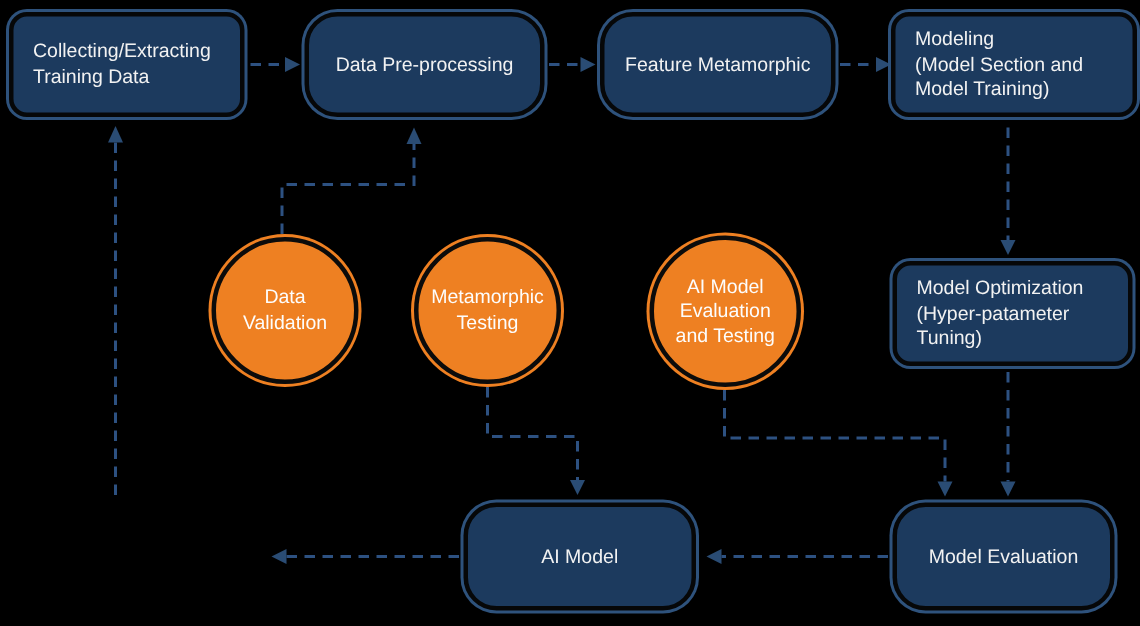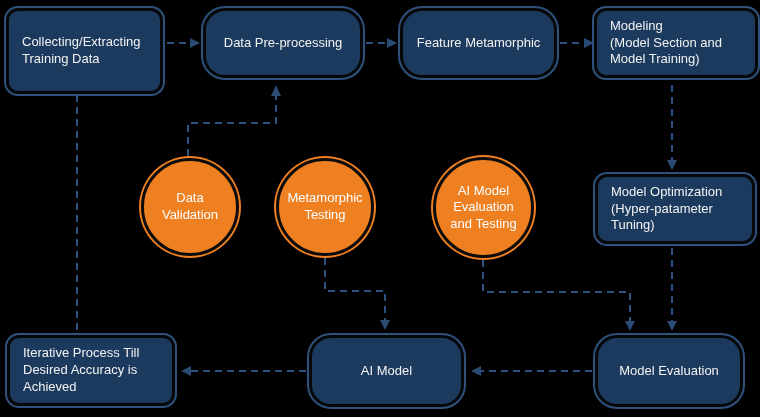--- a/index.html
+++ b/index.html
@@ -75,21 +75,21 @@
     <path class="dash" d="M306 371 L191 371"></path>
     <polygon class="head" points="181,371 191,366 191,376"></polygon>
 
     <path class="dash" d="M77 330 L77 95"></path>
     <polygon class="head" points="77,84 72,95 82,95"></polygon>
 
     <path class="dash" d="M188 156 L188 123 L276 123 L276 96"></path>
     <polygon class="head" points="276,85 271,96 281,96"></polygon>
   </svg>
 
-  <div class="box" style="left:6px; top:8px; width:157px; height:86px;">
+  <div class="box" style="left:6px; top:8px; width:157px; height:70px;">
     <span class="label">Collecting/Extracting
 Training Data</span>
   </div>
 
   <div class="box center" style="left:203px; top:8px; width:160px; height:70px;">
     <span class="label">Data Pre-processing</span>
   </div>
 
   <div class="box center" style="left:400px; top:8px; width:157px; height:70px;">
     <span class="label">Feature Metamorphic</span>
@@ -116,25 +116,20 @@
     <span class="label">Metamorphic
 Testing</span>
   </div>
 
   <div class="circle" style="left:433px; top:157px; width:101px; height:101px;">
     <span class="label">AI Model
 Evaluation
 and Testing</span>
   </div>
 
-  <div class="box" style="left:7px; top:335px; width:168px; height:71px;">
-    <span class="label">Iterative Process Till
-Desired Accuracy is
-Achieved</span>
-  </div>
 
   <div class="box center" style="left:309px; top:335px; width:155px; height:72px;">
     <span class="label">AI Model</span>
   </div>
 
   <div class="box center" style="left:595px; top:335px; width:148px; height:72px;">
     <span class="label">Model Evaluation</span>
   </div>
 
 </div>

